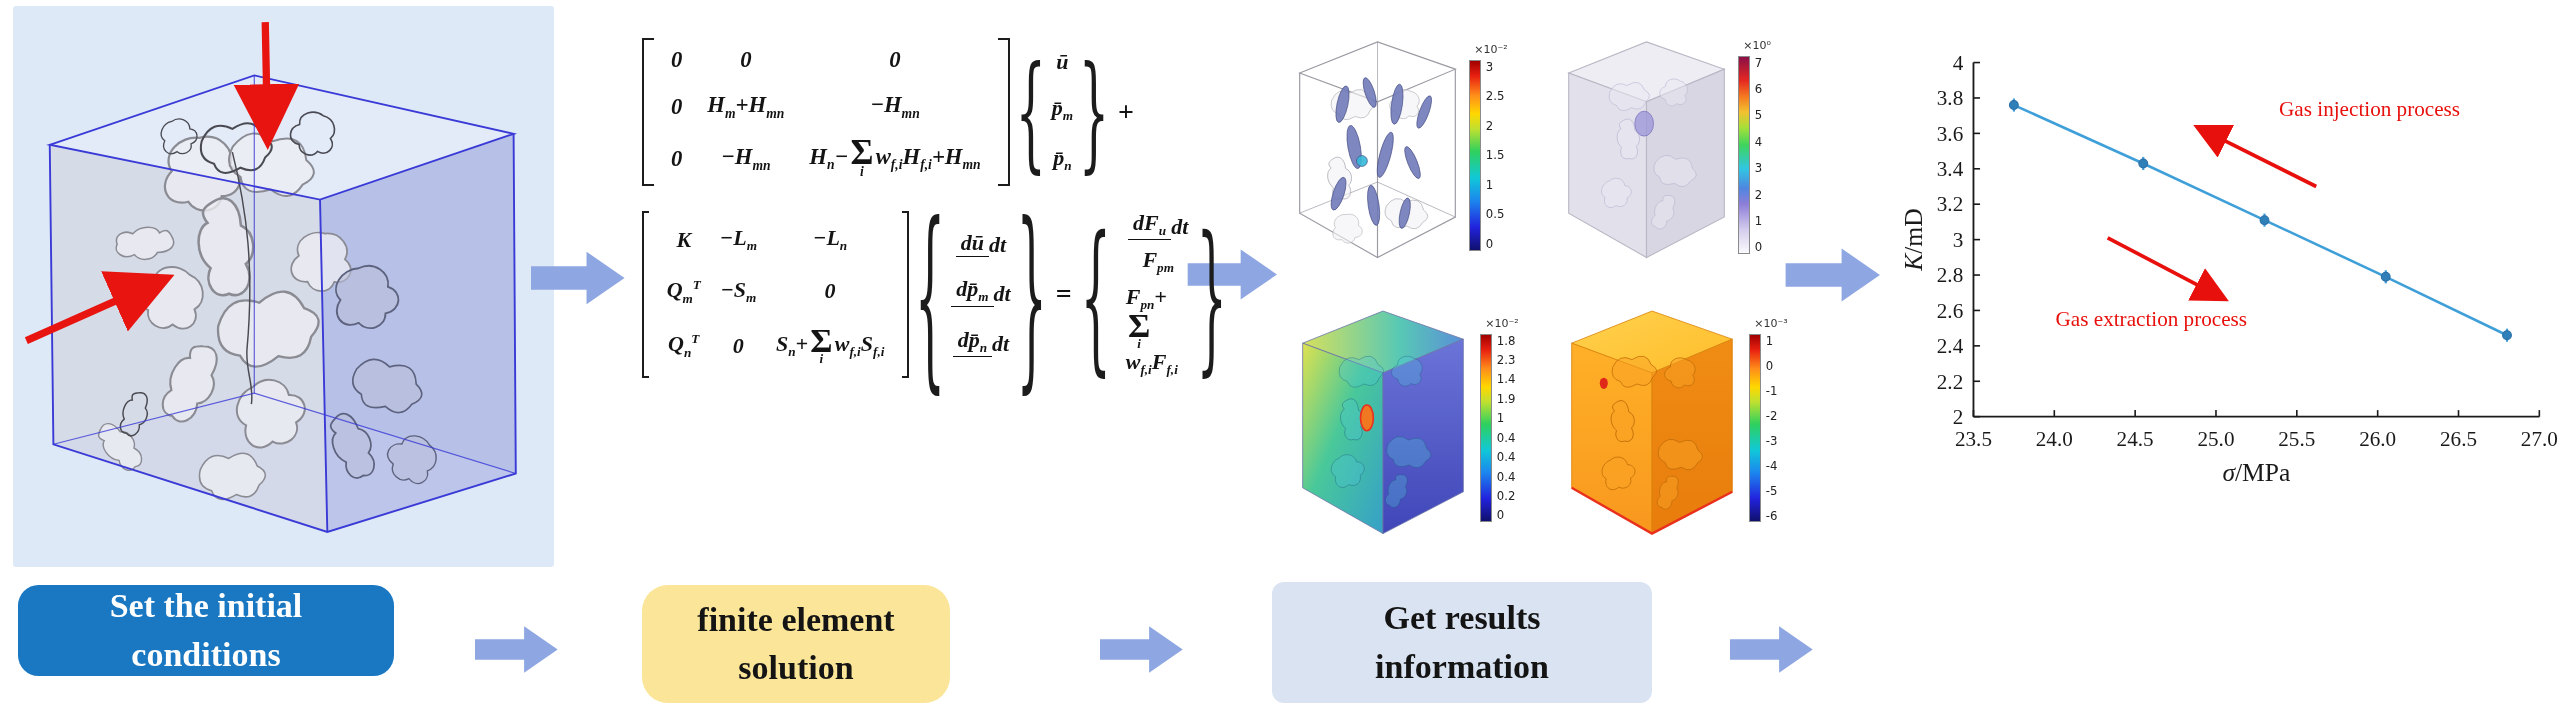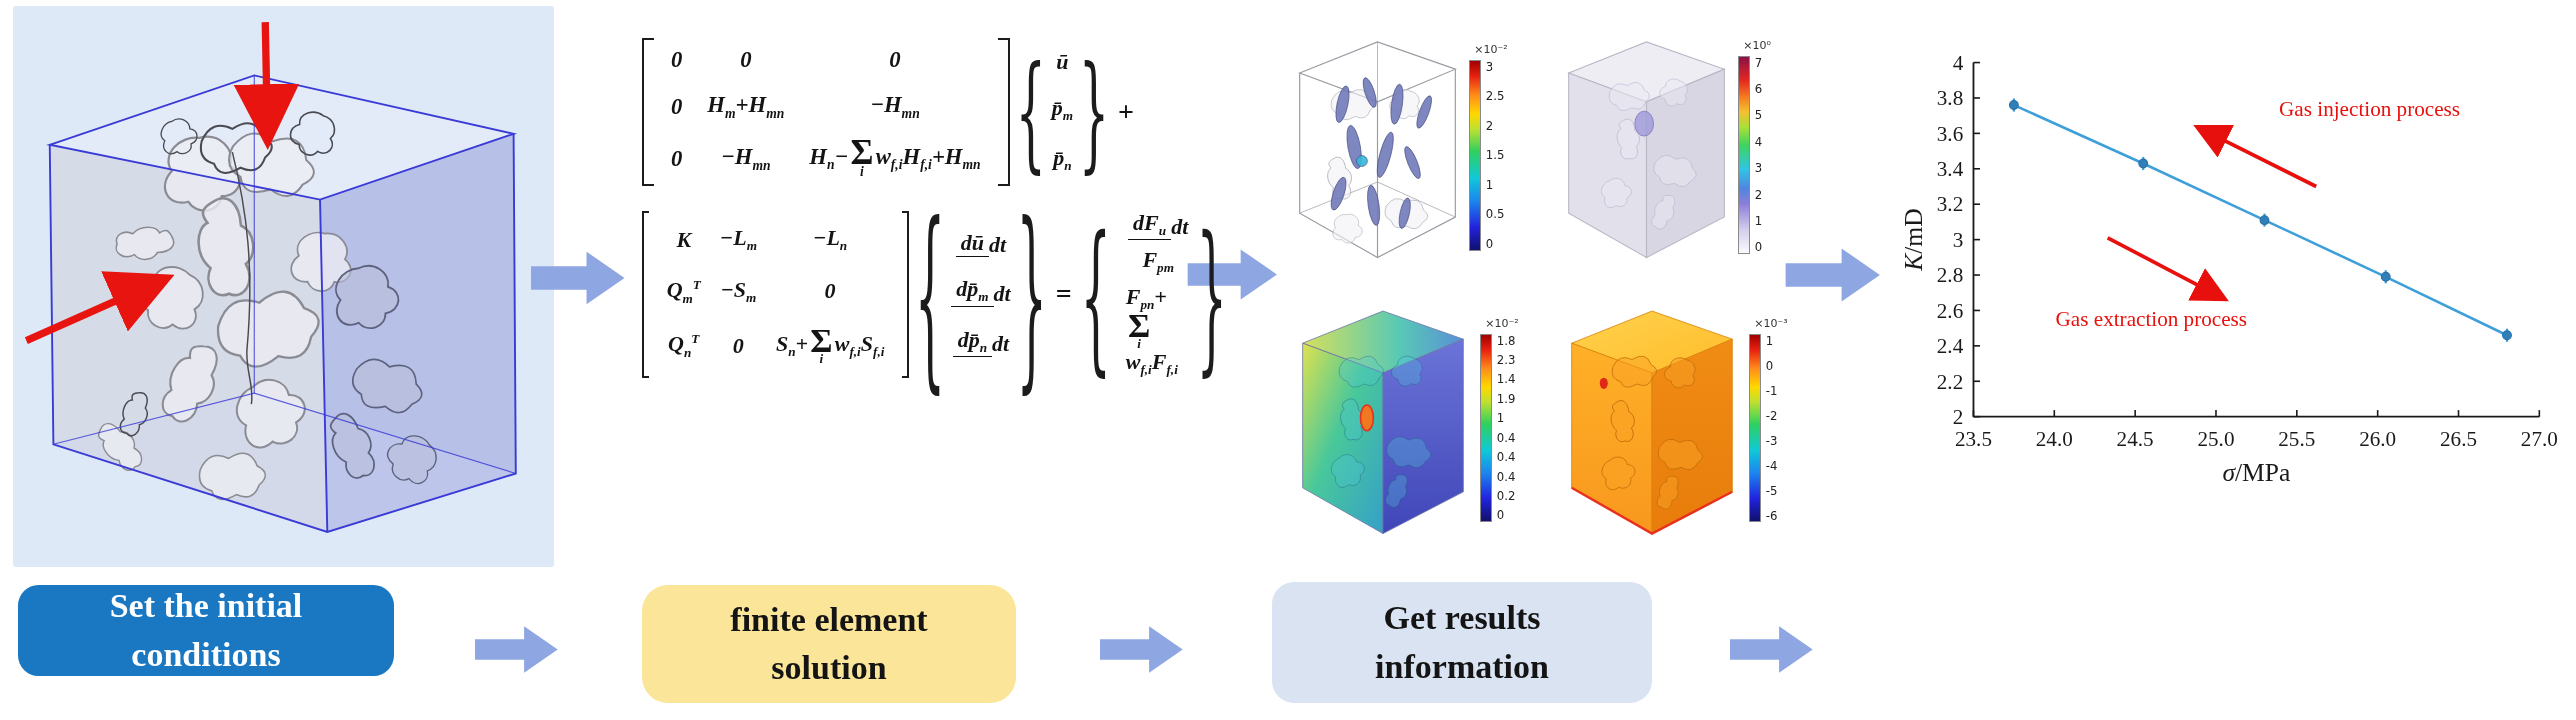--- a/index.html
+++ b/index.html
@@ -57,24 +57,24 @@
             #30c6e4 43%,#3ed45e 55%,#a6e038 64%,#f4c030 72%,#f47820 80%,#e42820 88%,#8c1048 100%);}
 
   
   .flow{position:absolute;}
 
   
   .step{position:absolute;display:flex;align-items:center;justify-content:center;
         text-align:center;font-weight:bold;line-height:1.42;}
   #step1{left:18px;top:585px;width:376px;height:91px;background:#1a78c2;color:#ffffff;
          border-radius:20.5px;font-size:34px;padding:0 25.6px;box-sizing:border-box;}
-  #step2{left:642px;top:585px;width:374px;height:118px;background:#fbe598;color:#141414;
+  #step2{left:642px;top:585px;width:308px;height:118px;background:#fbe598;color:#141414;
          border-radius:26px;font-size:34px;padding:0 44px;box-sizing:border-box;}
   #step3{left:1272px;top:582px;width:380px;height:121px;background:#d9e3f2;color:#141414;
-         border-radius:22px;font-size:34px;padding:0 32px;box-sizing:border-box;}
+         border-radius:12px;font-size:34px;padding:0 32px;box-sizing:border-box;}
   #step4{left:1893px;top:581px;width:659px;height:126px;background:#f2413d;color:#ffffff;
          border-radius:22px;font-size:35px;padding:0 22px;box-sizing:border-box;}
 
   
   .ax{stroke:#1a1a1a;stroke-width:2.5;fill:none;}
   .tk{stroke:#1a1a1a;stroke-width:2.2;}
   .tick-label{font:29px "Liberation Serif",serif;fill:#1a1a1a;}
   .ax-label{font:35px "Liberation Serif",serif;fill:#1a1a1a;}
   .ann-text{font:29px "Liberation Serif",serif;}
 </style>

